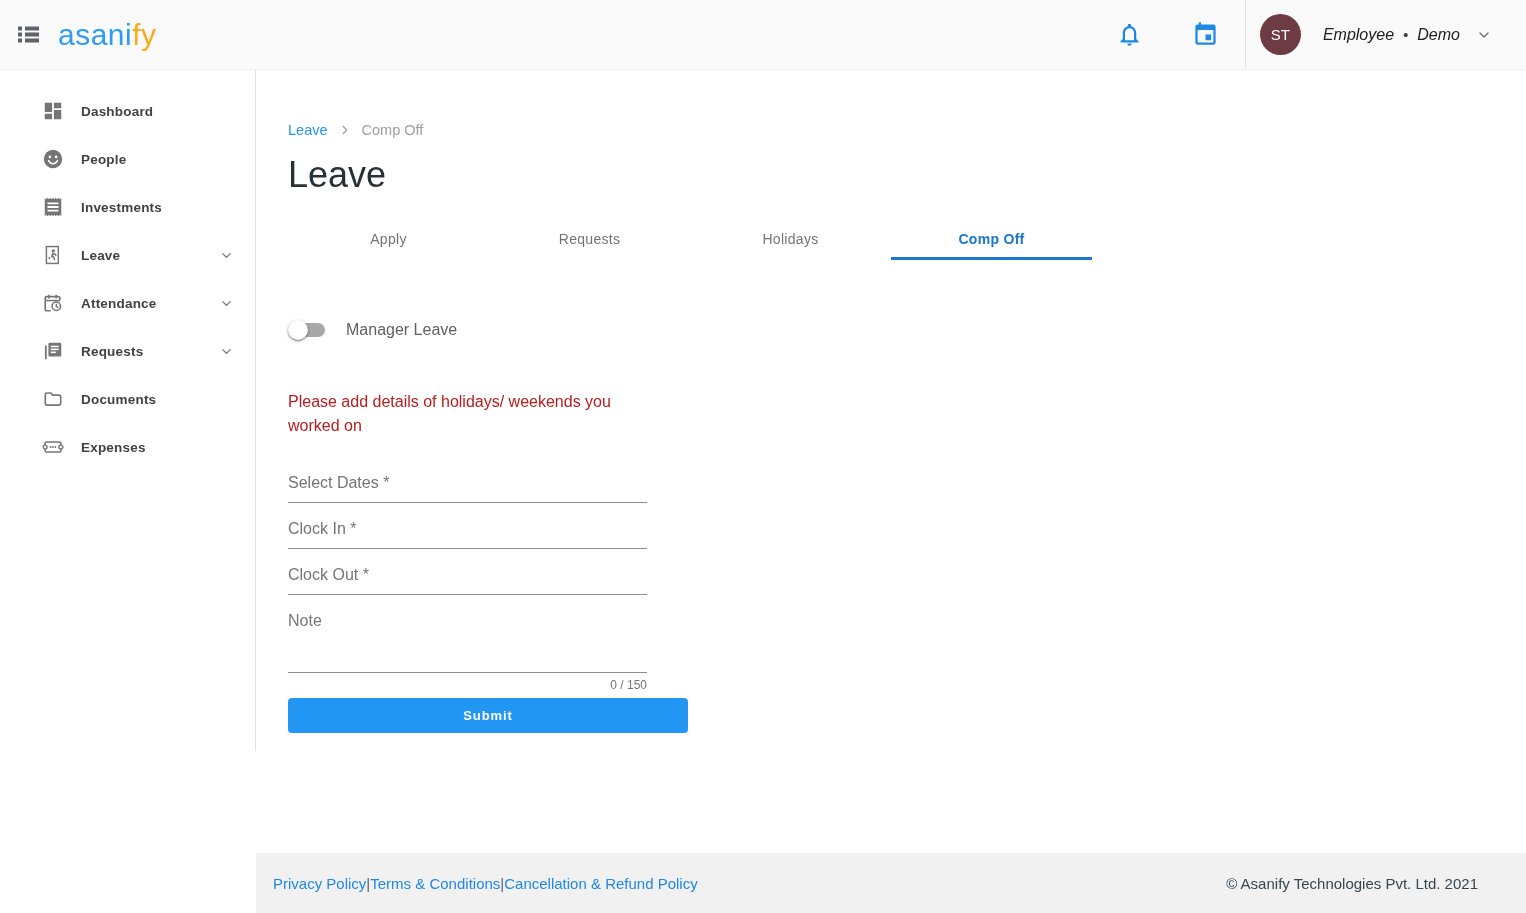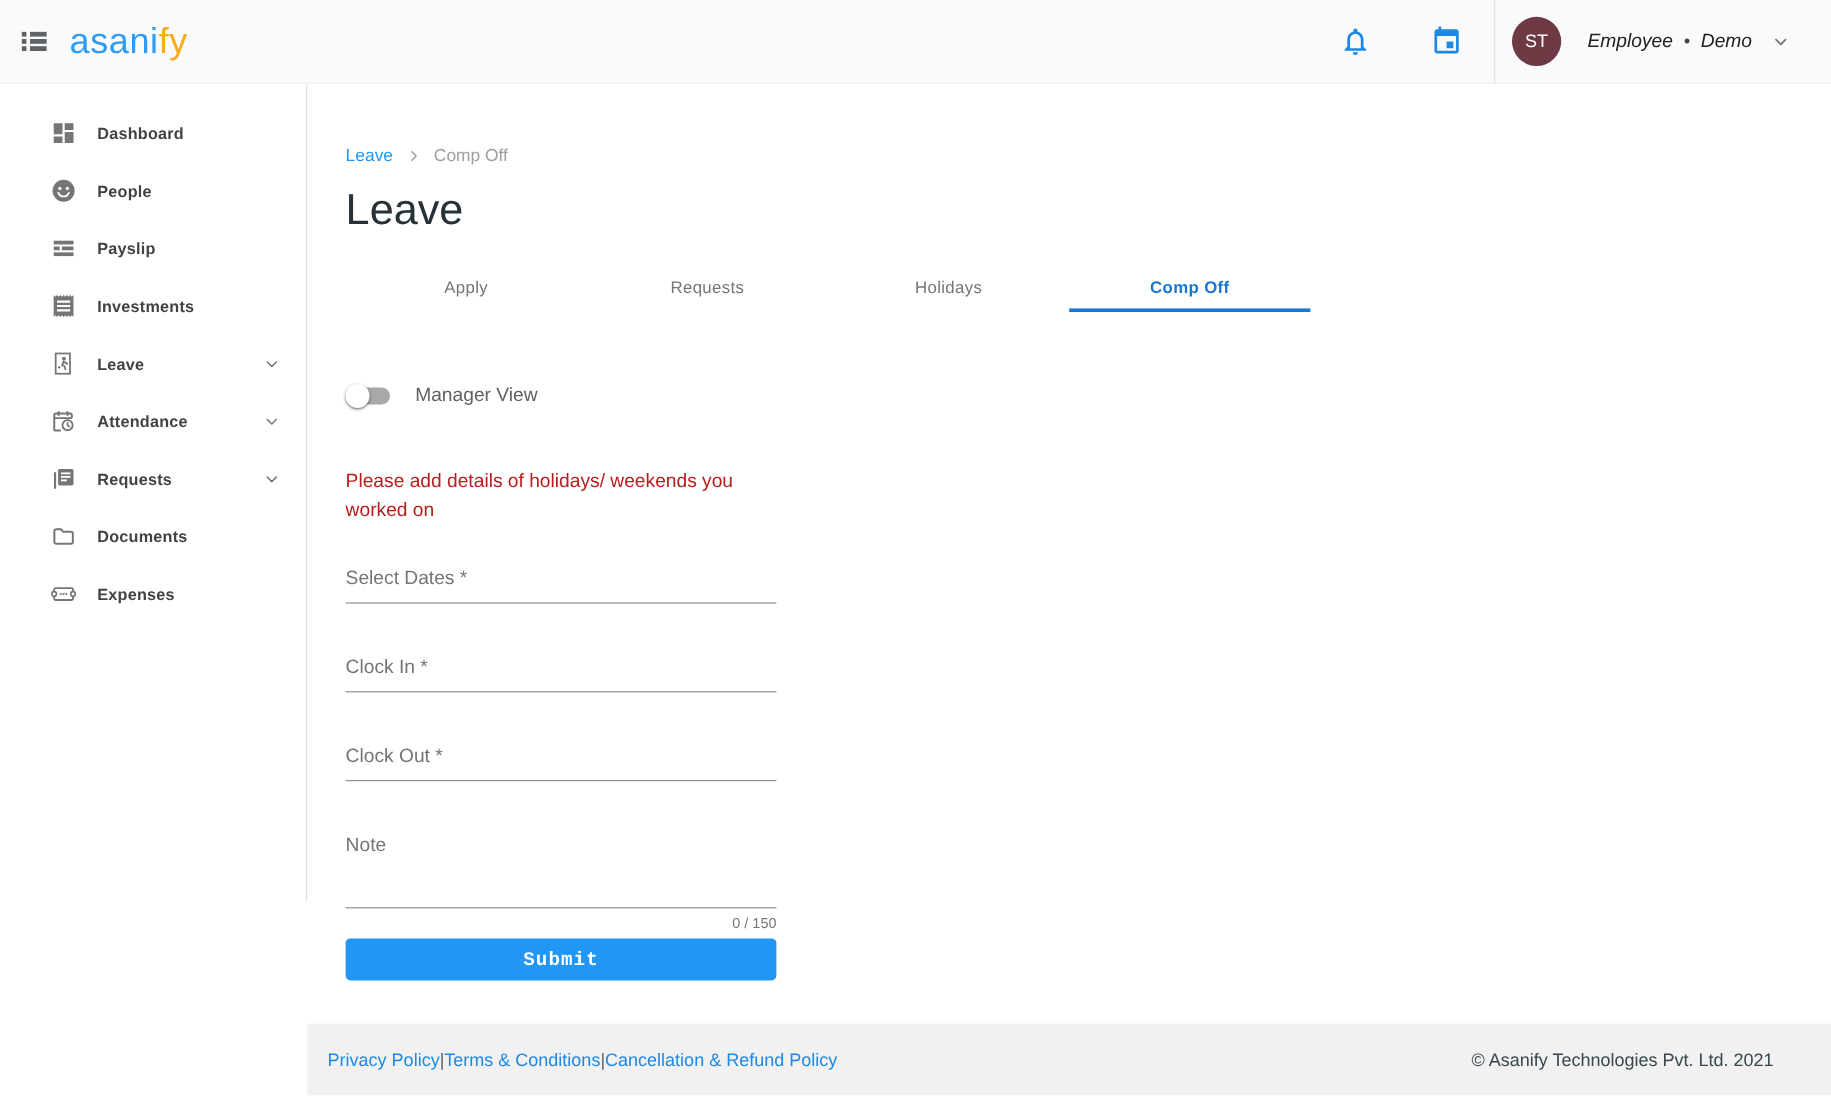--- a/index.html
+++ b/index.html
@@ -68,30 +68,30 @@
   .switch-track { position:absolute; left:3px; top:5px; width:34px; height:14px; border-radius:7px; background:#a8a8a8; }
   .switch-thumb {
     position:absolute; left:0; top:2px; width:20px; height:20px; border-radius:50%;
     background:#fff; box-shadow:0 1px 3px rgba(0,0,0,.4), 0 1px 1px rgba(0,0,0,.24);
   }
   .toggle-label { margin-left:18px; font-size:16px; color:#616161; }
 
   .intro-text { margin-top:48px; width:335px; font-size:16px; line-height:24px; color:#b91c1c; }
 
   .field { width:359px; margin-top:36px; }
-  .field + .field { margin-top:45px; }
+  .field + .field { margin-top:17px; }
   .field .flabel { font-size:16px; color:#757575; }
   .field .fline { margin-top:10px; border-bottom:1px solid #8f8f8f; height:1px; }
   .field.note .fline { margin-top:42px; }
   .counter { width:359px; text-align:right; font-size:12px; color:#757575; margin-top:5px; }
 
   .submit-btn {
-    margin-top:6px; width:359px; height:35px; background:#2196f3; color:#fff;
-    border:none; border-radius:4px; font-size:16px; font-weight:700; letter-spacing:.9px;
-    font-family:Liberation Mono, monospace; cursor:pointer;
+    margin-top:6px; width:400px; height:35px; background:#2196f3; color:#fff;
+    border:none; border-radius:4px; font-size:13px; font-weight:700; letter-spacing:.9px;
+    font-family:Liberation Sans, sans-serif; cursor:pointer;
   }
 
   
   .footer {
     flex:0 0 60px; height:60px; background:#f1f1f1;
     display:flex; align-items:center; justify-content:space-between;
     padding-left:17px; padding-right:48px;
   }
   .footer-links { display:flex; align-items:flex-start; font-size:15px; }
   .footer-links a { color:#1e88e5; text-decoration:none; cursor:pointer; }
@@ -167,31 +167,20 @@
           <svg width="22" height="22" viewBox="0 0 24 24">
             <circle cx="12" cy="12" r="10" fill="currentColor"></circle>
             <circle cx="8.6" cy="9.8" r="1.5" fill="#fff"></circle>
             <circle cx="15.4" cy="9.8" r="1.5" fill="#fff"></circle>
             <path d="M7.2 13.8c.95 2.05 2.75 3.3 4.8 3.3s3.85-1.25 4.8-3.3" fill="none" stroke="#fff" stroke-width="1.7" stroke-linecap="round"></path>
           </svg>
         </span>
         <span class="slabel">People</span>
       </div>
 
-      <div class="side-item">
-        <span class="sicon">
-          <svg width="22" height="22" viewBox="0 0 24 24" fill="currentColor">
-            <rect x="3" y="5" width="18" height="3.4"></rect>
-            <rect x="3" y="10.3" width="5.4" height="3.4"></rect>
-            <rect x="10.4" y="10.3" width="10.6" height="3.4"></rect>
-            <rect x="3" y="15.6" width="18" height="3.4"></rect>
-          </svg>
-        </span>
-        <span class="slabel">Payslip</span>
-      </div>
 
       <div class="side-item">
         <span class="sicon">
           <svg width="22" height="22" viewBox="0 0 24 24" fill="currentColor">
             <path d="M18 17H6v-2h12v2zm0-4H6v-2h12v2zm0-4H6V7h12v2zM3 22l1.5-1.5L6 22l1.5-1.5L9 22l1.5-1.5L12 22l1.5-1.5L15 22l1.5-1.5L18 22l1.5-1.5L21 22V2l-1.5 1.5L18 2l-1.5 1.5L15 2l-1.5 1.5L12 2l-1.5 1.5L9 2 7.5 3.5 6 2 4.5 3.5 3 2v20z"></path>
           </svg>
         </span>
         <span class="slabel">Investments</span>
       </div>
 
@@ -295,21 +284,21 @@
           <div class="tab">Requests</div>
           <div class="tab">Holidays</div>
           <div class="tab active">Comp Off</div>
         </div>
 
         <div class="toggle-row">
           <div class="switch">
             <div class="switch-track"></div>
             <div class="switch-thumb"></div>
           </div>
-          <div class="toggle-label">Manager View</div>
+          <div class="toggle-label">Manager Leave</div>
         </div>
 
         <div class="intro-text">Please add details of holidays/ weekends you worked on</div>
 
         <div class="field">
           <div class="flabel">Select Dates *</div>
           <div class="fline"></div>
         </div>
 
         <div class="field">

